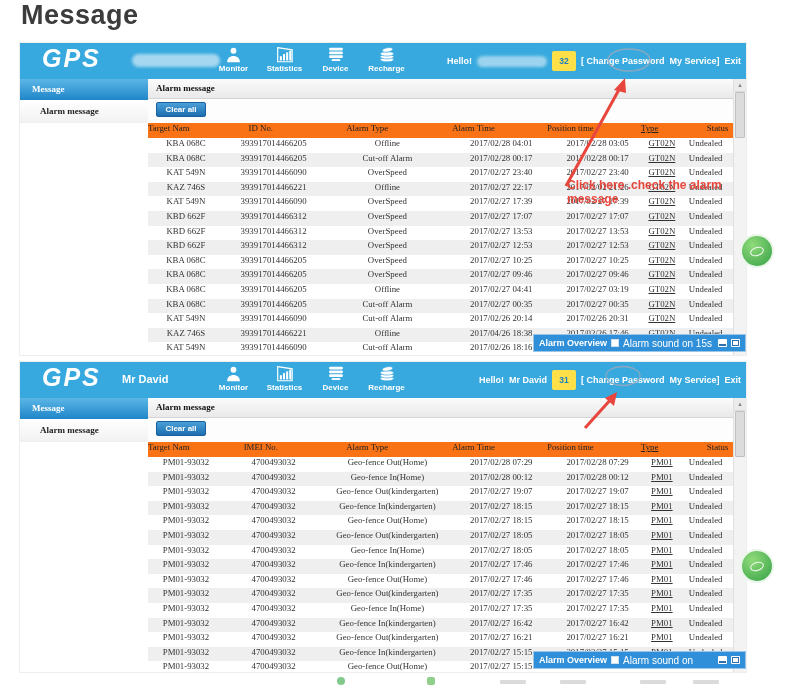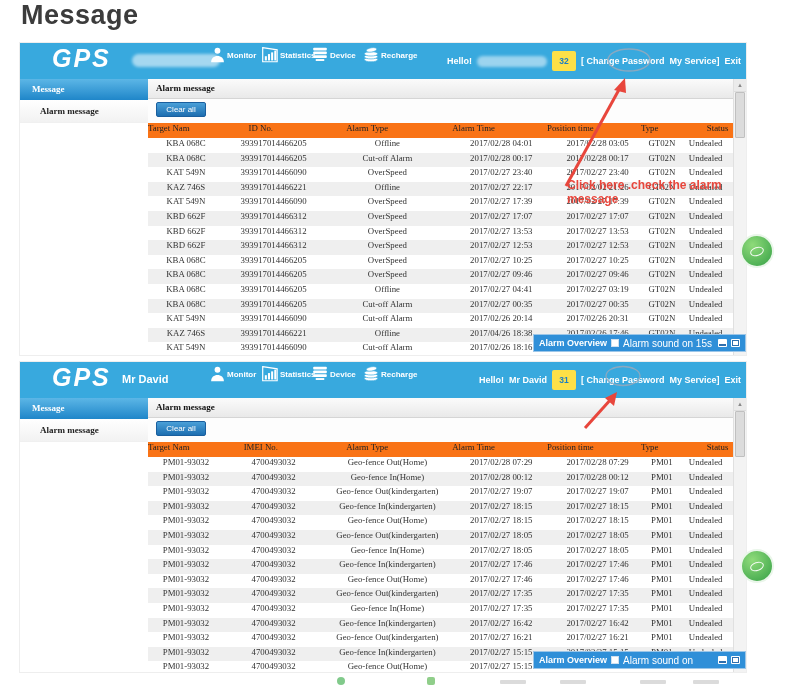--- a/index.html
+++ b/index.html
@@ -9,27 +9,27 @@
   }
   .page-title{
     position:absolute;left:21px;top:0px;font-size:27px;font-weight:bold;
     color:#3c3c3c;letter-spacing:.5px;
   }
   
   .panel{position:absolute;left:20px;width:726px;background:#fff;box-shadow:0 0 0 1px #eee;}
   #panel1{top:43px;height:312px;}
   #panel2{top:362px;height:310px;}
   .hdr{position:absolute;top:0;left:0;right:0;height:36px;background:#38a9de;}
-  .logo{position:absolute;left:32px;top:1px;color:#fff;font-weight:bold;font-style:italic;
+  .logo{position:absolute;left:22px;top:1px;color:#fff;font-weight:bold;font-style:italic;
         font-size:25px;letter-spacing:2px;}
   .center-blob{position:absolute;left:112px;top:11px;width:88px;height:13px;
         background:rgba(255,255,255,.55);border-radius:7px;filter:blur(1.5px);}
   .hdr-name{position:absolute;left:102px;top:11px;color:#fff;font-weight:bold;font-size:11px;}
   .nav{position:absolute;left:188px;top:3px;display:flex;}
-  .nav-item{width:51px;display:flex;align-items:center;cursor:pointer;}
+  .nav-item{width:51px;display:flex;flex-direction:column;align-items:center;cursor:pointer;}
   .nav-item svg{height:17px;display:block;}
   .nav-label{color:#fff;font-size:8px;font-weight:bold;margin-top:1px;}
   .hdr-right{position:absolute;right:5px;top:0;height:36px;display:flex;align-items:center;
         gap:5px;color:#fff;font-size:9px;font-weight:bold;}
   .right-blob{width:70px;height:11px;background:rgba(255,255,255,.5);border-radius:6px;filter:blur(1.5px);}
   .badge{min-width:20px;height:12px;background:#fde047;border-radius:2px;color:#1d7ec2;
         font-size:8.5px;font-weight:bold;display:flex;align-items:center;justify-content:center;
         padding:4px 2px;cursor:pointer;}
   .hdr-link{cursor:pointer;white-space:nowrap;}
   
@@ -39,35 +39,35 @@
         color:#fff;font-size:9px;font-weight:bold;font-family:"Liberation Serif",serif;cursor:pointer;}
   .side-item{height:22px;line-height:22px;padding-left:20px;background:linear-gradient(#ffffff,#f2f2f2);
         color:#222;font-size:9px;font-weight:bold;font-family:"Liberation Serif",serif;
         border-bottom:1px solid #f0f0f0;cursor:pointer;}
   .main{position:absolute;left:128px;right:0;top:0;bottom:0;background:#fff;}
   .mtitle{height:19px;line-height:19px;padding-left:8px;background:linear-gradient(#fbfbfb,#e9e9e9);
         border-bottom:1px solid #d5d5d5;font-size:9px;font-weight:bold;
         font-family:"Liberation Serif",serif;color:#111;}
   .toolbar{height:21px;padding:3px 0 0 8px;background:#fdfdfd;}
   .btn-clear{width:50px;height:15px;background:linear-gradient(#4aa0d8,#1d6eb0);
-        border:1px solid #1a5f9e;border-radius:2px;color:#fff;font-size:8px;font-weight:normal;
+        border:1px solid #1a5f9e;border-radius:2px;color:#fff;font-size:8px;font-weight:bold;
         font-family:"Liberation Sans",sans-serif;display:flex;align-items:center;justify-content:center;
         cursor:pointer;padding:0;}
   
   .thead,.trow{display:flex;padding-right:14px;font-family:"Liberation Serif",serif;font-size:8.8px;}
   .thead{height:15px;color:#222;background:#f97316;gap:44px;}
   .trow{height:14.6px;align-items:flex-start;color:#333;}
   .tbody div.trow:nth-of-type(even){background:#efefef;}
   .thead span,.trow span{display:block;text-align:center;overflow:hidden;white-space:nowrap;}
   .thead span:nth-of-type(1),.trow span:nth-of-type(1){width:13%;}
   .thead span:nth-of-type(2),.trow span:nth-of-type(2){width:17%;}
   .thead span:nth-of-type(3),.trow span:nth-of-type(3){width:22%;}
   .thead span:nth-of-type(4),.trow span:nth-of-type(4){width:17%;}
   .thead span:nth-of-type(5),.trow span:nth-of-type(5){width:16%;}
-  .thead span:nth-of-type(6),.trow span:nth-of-type(6){width:6%;}
+  .thead span:nth-of-type(6),.trow span:nth-of-type(6){width:6%;text-decoration:underline;}
   .thead span:nth-of-type(7),.trow span:nth-of-type(7){width:9%;}
   
   .scrollbar{position:absolute;right:0;top:0;bottom:0;width:12px;background:#f3f3f3;border-left:1px solid #e0e0e0;}
   .sb-up{height:12px;display:flex;align-items:center;justify-content:center;font-size:6px;color:#888;
         background:#ebebeb;border-bottom:1px solid #ddd;cursor:pointer;}
   .sb-thumb{position:absolute;top:13px;left:1px;right:1px;height:44px;background:#dcdcdc;
         border:1px solid #c0c0c0;border-radius:1px;cursor:pointer;}
   
   .alarmbar{position:absolute;left:385px;right:0;bottom:3px;height:18px;background:#2f8fd8;
         border:1px solid #9cc6e8;display:flex;align-items:center;gap:4px;padding:0 5px;color:#fff;z-index:5;

